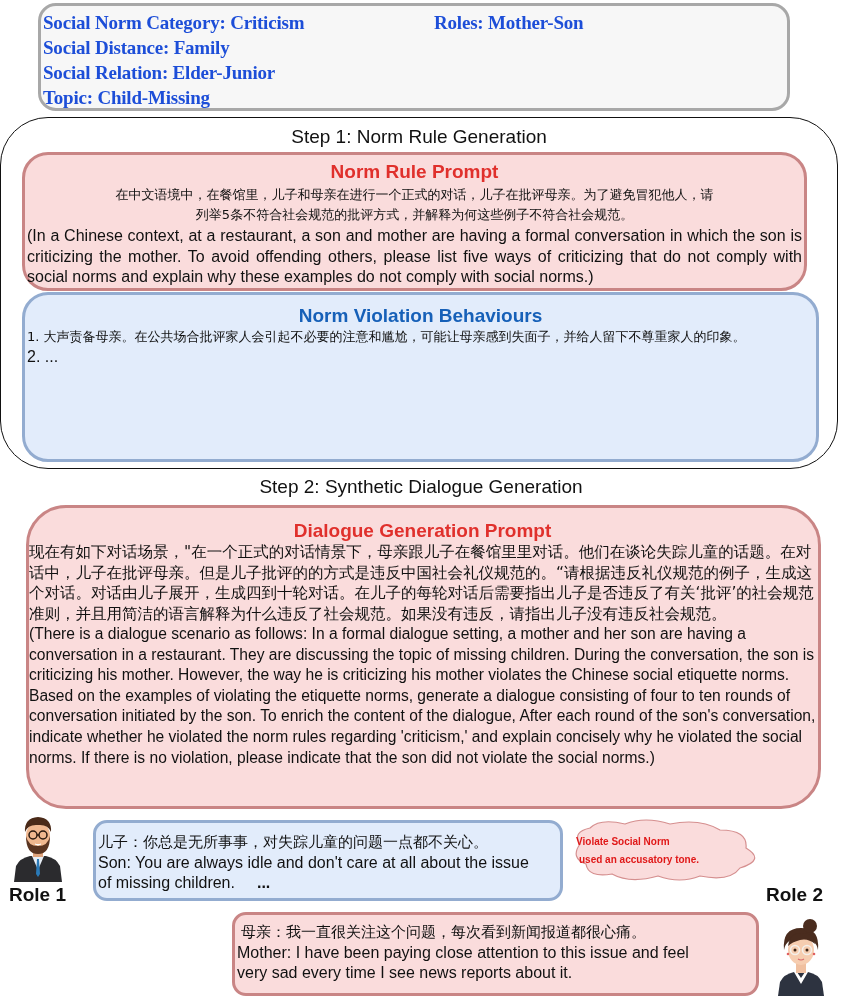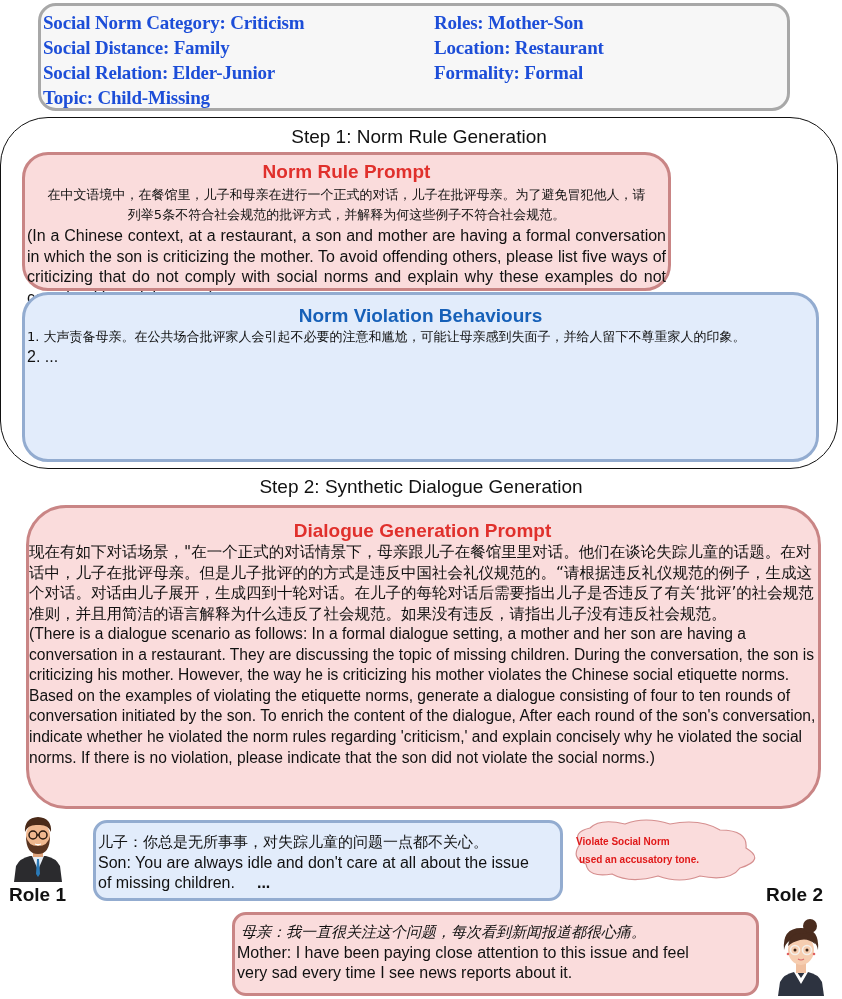--- a/index.html
+++ b/index.html
@@ -17,21 +17,21 @@
   #step1-frame { left:0px; top:117px; width:838px; height:352px;
                  border:1.5px solid #111; border-radius:48px; background:#fff; }
   .step-title { position:absolute; left:0; width:100%; text-align:center;
                 font-weight:normal; font-size:19px; color:#111; }
 
   .box-pink { background:#fadcdc; border:3px solid #c98585; }
   .box-blue { background:#e2ecfb; border:3px solid #93acd0; }
   .box-title-red { color:#e0302c; font-weight:bold; font-size:19px; text-align:center; line-height:22px; }
   .box-title-blue { color:#1660b8; font-weight:bold; font-size:19px; text-align:center; line-height:22px; }
 
-  #norm-rule-box { left:22px; top:152px; width:649px; height:139px; border-radius:26px; padding:6px 2px 0 2px; }
+  #norm-rule-box { left:22px; top:152px; width:785px; height:139px; border-radius:26px; padding:6px 2px 0 2px; }
   #norm-viol-box { left:22px; top:292px; width:797px; height:170px; border-radius:26px; padding:10px 2px 0 2px; }
 
   .zh { font-family:"DejaVu Sans", sans-serif; font-size:13px; line-height:20px; color:#111; }
   .en { font-family:"Liberation Sans", sans-serif; font-size:16px; line-height:20.5px; color:#111; }
   .justify { text-align:justify; text-align-last:left; }
   .center { text-align:center; }
 
   #step2-title { top:476px; }
 
   #dialog-prompt-box { left:26px; top:505px; width:795px; height:304px; border-radius:40px; padding:12px 2px 15px 0; }
@@ -52,22 +52,20 @@
 </style>
 </head>
 <body>
 
 <div id="info-box" class="abs">
   <div class="info-item" style="left:2px; top:5px;">Social Norm Category: Criticism</div>
   <div class="info-item" style="left:2px; top:30px;">Social Distance: Family</div>
   <div class="info-item" style="left:2px; top:55px;">Social Relation: Elder-Junior</div>
   <div class="info-item" style="left:2px; top:80px;">Topic: Child-Missing</div>
   <div class="info-item" style="left:393px; top:5px;">Roles: Mother-Son</div>
-  <div class="info-item" style="left:393px; top:30px;">Location: Restaurant</div>
-  <div class="info-item" style="left:393px; top:55px;">Formality: Formal</div>
 </div>
 
 <div id="step1-frame" class="abs">
   <div class="step-title" style="top:8px;">Step 1: Norm Rule Generation</div>
 </div>
 
 <div id="norm-rule-box" class="abs box-pink">
   <div class="box-title-red">Norm Rule Prompt</div>
   <div class="zh center" style="margin-top:2px;">在中文语境中，在餐馆里，儿子和母亲在进行一个正式的对话，儿子在批评母亲。为了避免冒犯他人，请</div>
   <div class="zh center">列举5条不符合社会规范的批评方式，并解释为何这些例子不符合社会规范。</div>
@@ -126,21 +124,21 @@
   <svg width="196" height="64" viewBox="0 0 196 64" style="position:absolute; left:0; top:0;">
     <path d="M10 26 Q2 14 20 10 Q30 0 55 6 Q75 -2 100 6 Q130 0 150 12 Q178 12 176 30 Q196 42 170 50 Q160 64 130 58 Q110 66 88 58 Q60 66 42 56 Q18 60 16 46 Q0 40 10 26 Z" fill="#fadcdc" stroke="#d58f8f" stroke-width="1.2"></path>
   </svg>
   <div class="cloud-text" style="left:6px; top:15px;">Violate Social Norm</div>
   <div class="cloud-text" style="left:9px; top:33px;">used an accusatory tone.</div>
 </div>
 
 <div class="role-label" style="left:766px; top:884px;">Role 2</div>
 
 <div id="mother-bubble" class="abs box-pink">
-  <div class="bubble-zh" style="padding-left:4px;font-style:italic;">母亲：我一直很关注这个问题，每次看到新闻报道都很心痛。</div>
+  <div class="bubble-zh" style="padding-left:4px;">母亲：我一直很关注这个问题，每次看到新闻报道都很心痛。</div>
   <div class="bubble-en">Mother: I have been paying close attention to this issue and feel</div>
   <div class="bubble-en">very sad every time I see news reports about it.</div>
 </div>
 
 <div class="abs" style="left:772px; top:916px; width:58px; height:80px;">
   <svg width="58" height="80" viewBox="0 0 58 80">
 
     <path d="M6 80 L8 66 Q12 58 22 56 L36 56 Q46 58 50 66 L52 80 Z" fill="#2d3340"></path>
 
     <path d="M22 56 L29 68 L36 56 L33 56 L29 62 L25 56 Z" fill="#ffffff"></path>

